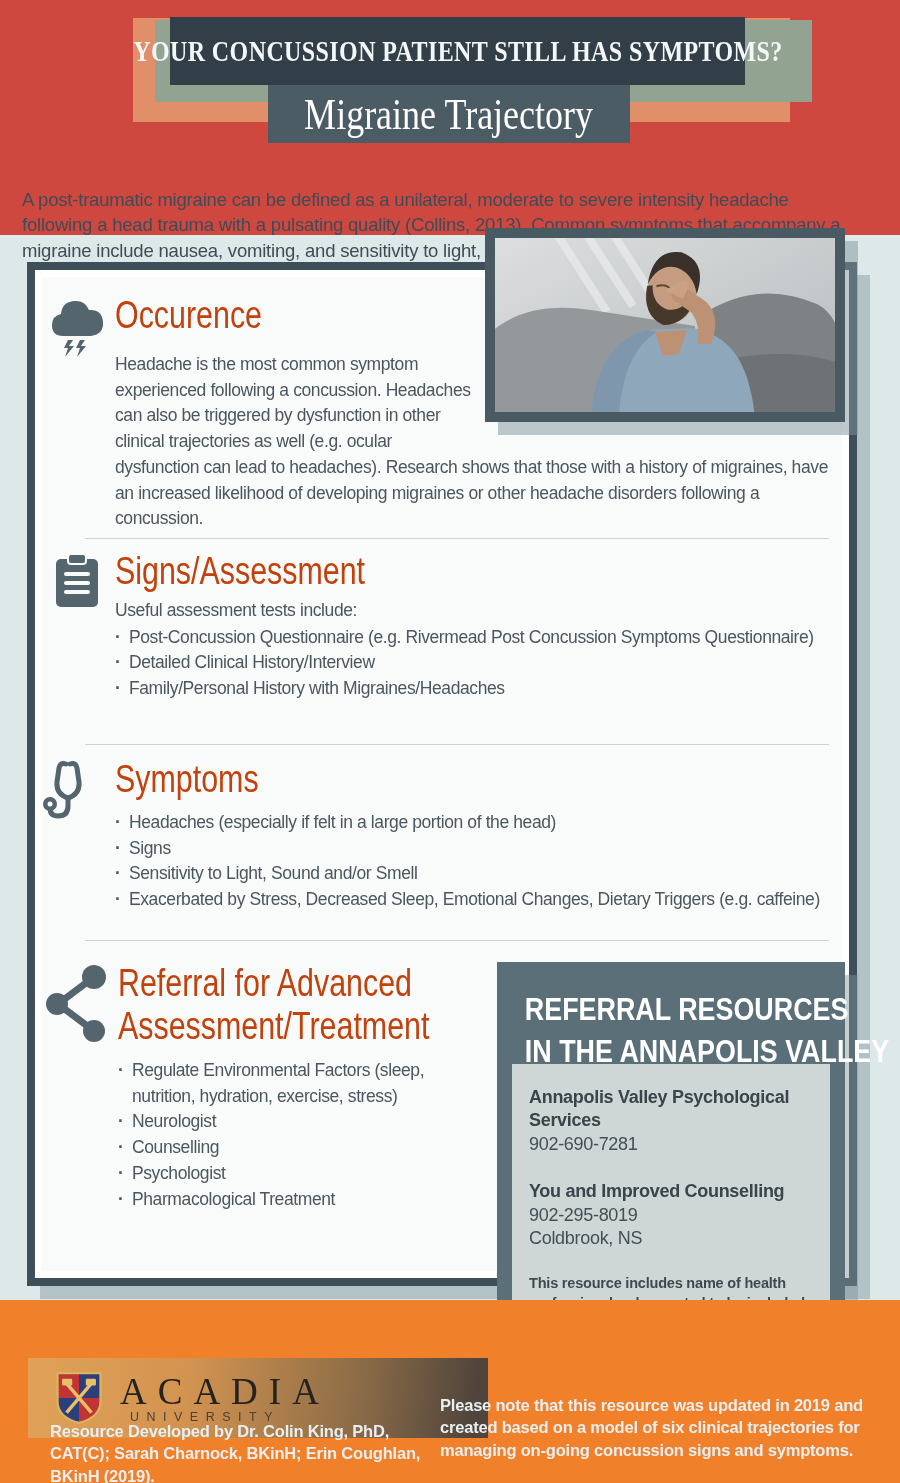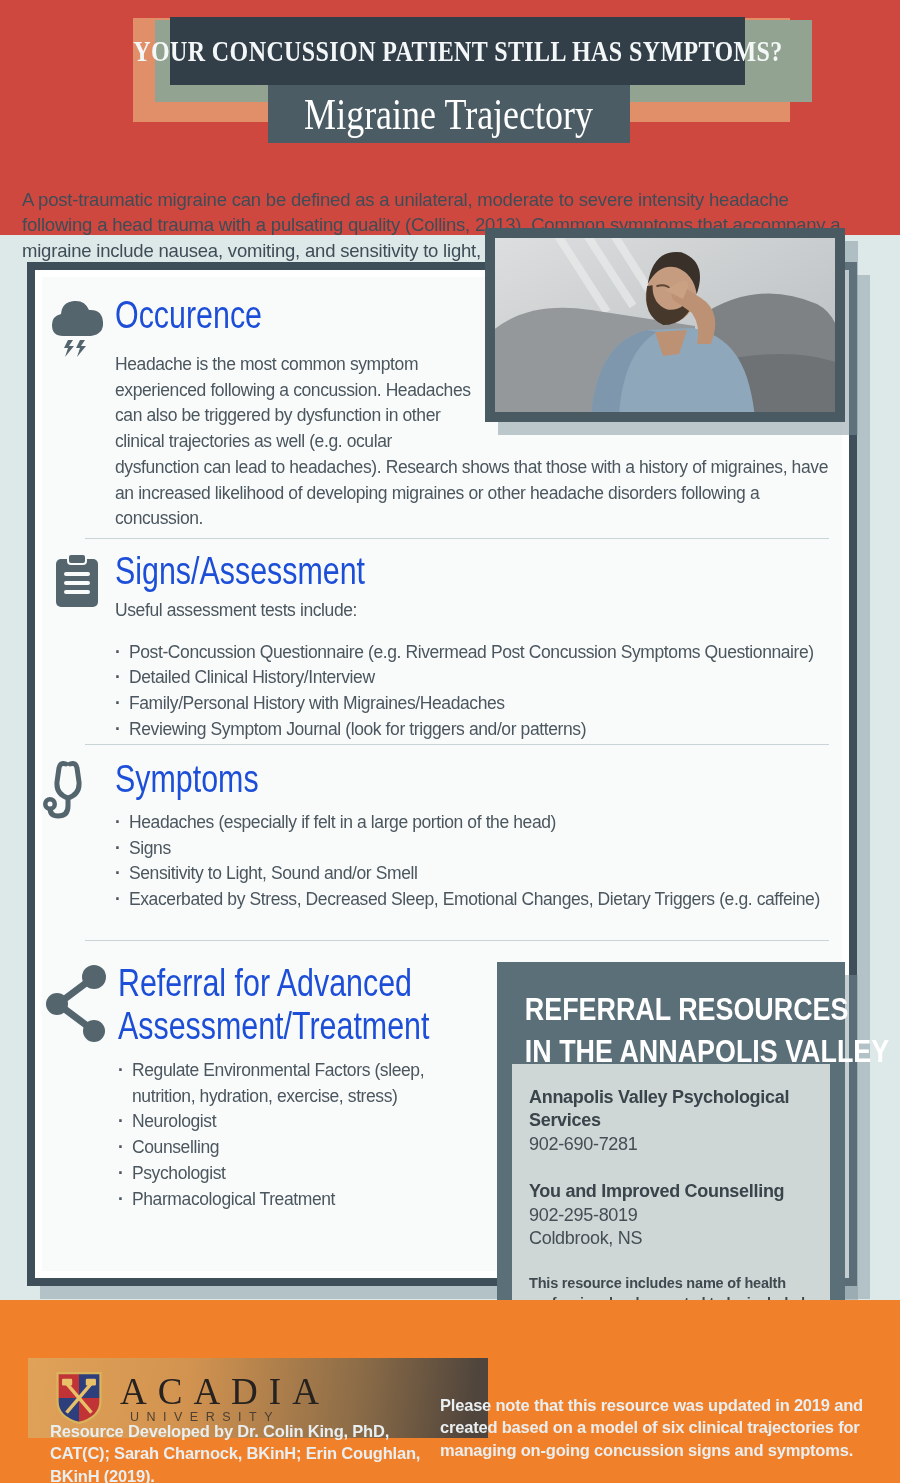--- a/index.html
+++ b/index.html
@@ -35,27 +35,27 @@
   
   .card{left:27px;top:262px;width:814px;height:1008px;position:absolute;
     border:8px solid #3f4f59;background:#f9fbfb;
     box-shadow:inset 0 0 0 7px #ffffff,13px 13px 0 rgba(127,148,155,.45);}
 
   .photo{left:485px;top:228px;width:340px;height:174px;position:absolute;
     border:10px solid #4a5a63;box-shadow:13px 13px 0 rgba(127,148,155,.5);background:#c7cbcd;}
   .photo svg{display:block;width:100%;height:100%;}
 
   .sec-icon{position:absolute;color:#54656e;}
-  .sec-head{position:absolute;color:#1d4ed8;font-size:38px;font-weight:400;line-height:1.12;}
+  .sec-head{position:absolute;color:#c2410c;font-size:38px;font-weight:400;line-height:1.12;}
   .sec-head .cond{display:inline-block;transform:scaleX(.8);transform-origin:left center;white-space:nowrap;}
   .body-text,.sec-list{position:absolute;color:#4b565e;font-size:17.5px;line-height:1.47;letter-spacing:-.4px;}
   .sec-list ul{margin:0;padding:0;list-style:none;}
   .sec-list li{position:relative;padding-left:14px;}
   .sec-list li::before{content:"\00B7";position:absolute;left:0;font-weight:700;}
-  .list-lead{margin:0 0 16px 0;}
+  .list-lead{margin:0 0 1px 0;}
   .wrap-spacer{float:right;width:352px;height:86px;}
   .divider{position:absolute;left:85px;width:744px;height:1px;background:#c9d4d6;}
 
   
   .res-box{left:497px;top:962px;width:348px;height:384px;position:absolute;background:#5b6f79;
     box-shadow:13px 13px 0 rgba(127,148,155,.45);}
   .res-title{margin-top:26px;text-align:center;color:#fff;font-size:32px;font-weight:700;line-height:1.32;}
   .res-title div{transform:scaleX(.84);transform-origin:center;white-space:nowrap;}
   .res-inner{position:absolute;left:15px;right:15px;top:102px;bottom:15px;background:#cfd6d6;
     padding:22px 17px;box-sizing:border-box;}
@@ -168,21 +168,20 @@
   </svg>
   <div class="sec-head" style="left:115px;top:550px">
     <span class="cond">Signs/Assessment</span>
   </div>
   <div class="sec-list" style="left:115px;top:598px;width:732px">
     <p class="list-lead">Useful assessment tests include:</p>
     <ul>
       <li>Post-Concussion Questionnaire (e.g. Rivermead Post Concussion Symptoms Questionnaire)</li>
       <li>Detailed Clinical History/Interview</li>
       <li>Family/Personal History with Migraines/Headaches</li>
-      <li>Reviewing Symptom Journal (look for triggers and/or patterns)</li>
     </ul>
   </div>
 
   <div class="divider" style="top:744px"></div>
 
   <svg class="sec-icon" style="left:42px;top:758px" width="62" height="64" viewBox="0 0 62 64">
     <path d="M24 6 Q18 4 17 10 L15 24 Q14 36 26 40 Q38 36 37 24 L35 10 Q34 4 28 6" fill="none" stroke="currentColor" stroke-width="5" stroke-linecap="round"></path>
     <path d="M26 40 L26 48 Q26 58 16 58 Q8 58 8 50" fill="none" stroke="currentColor" stroke-width="5" stroke-linecap="round"></path>
     <circle cx="8" cy="46" r="7" fill="currentColor"></circle>
     <circle cx="8" cy="46" r="2.5" fill="#f9fbfb"></circle>

